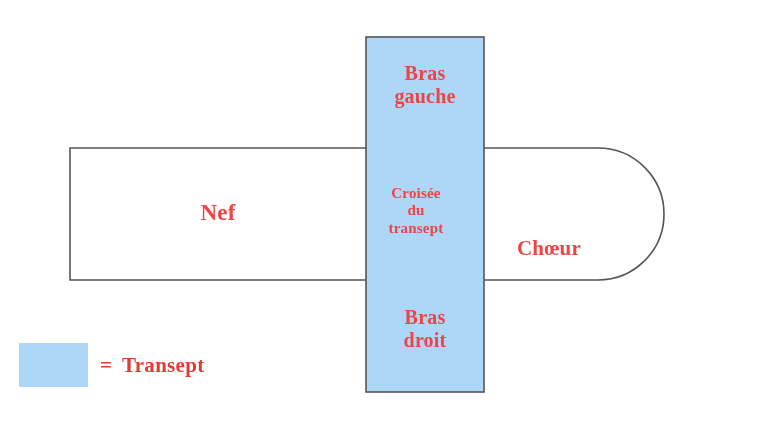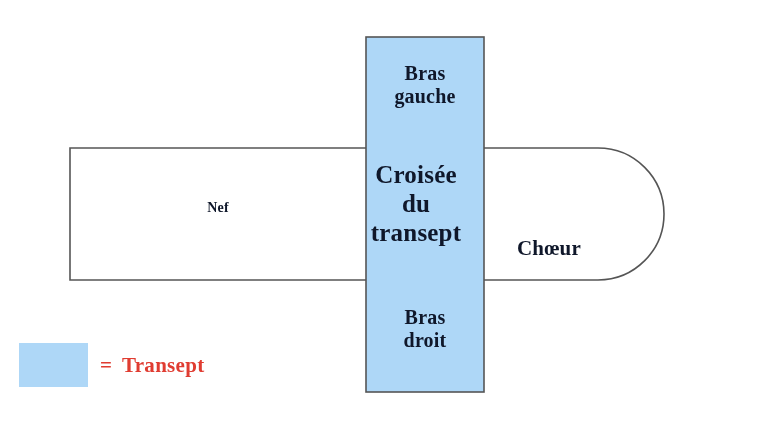--- a/index.html
+++ b/index.html
@@ -24,53 +24,53 @@
     left: 0;
     top: 0;
     width: 768px;
     height: 431px;
   }
 
   
   .plan-label {
     position: absolute;
     text-align: center;
-    color: #0f172a;
+    color: #ef4444;
     font-family: "Liberation Serif", serif;
     font-weight: bold;
     line-height: 1.16;
     letter-spacing: 0.2px;
     white-space: pre-line;
     -webkit-font-smoothing: antialiased;
   }
 
   #label-nef {
     left: 70px;
     top: 200px;
     width: 296px;
-    font-size: 14px;
+    font-size: 23px;
   }
   #label-choeur {
     left: 484px;
     top: 200px;
     width: 130px;
     font-size: 21px;
     margin-top: 36px;
   }
   #label-bras-gauche {
     left: 366px;
     top: 62px;
     width: 118px;
     font-size: 20px;
   }
   #label-croisee {
     left: 366px;
-    top: 160px;
+    top: 185px;
     width: 100px;
-    font-size: 25px;
+    font-size: 15px;
   }
   #label-bras-droit {
     left: 366px;
     top: 306px;
     width: 118px;
     font-size: 20px;
   }
 
   
   #legend {

